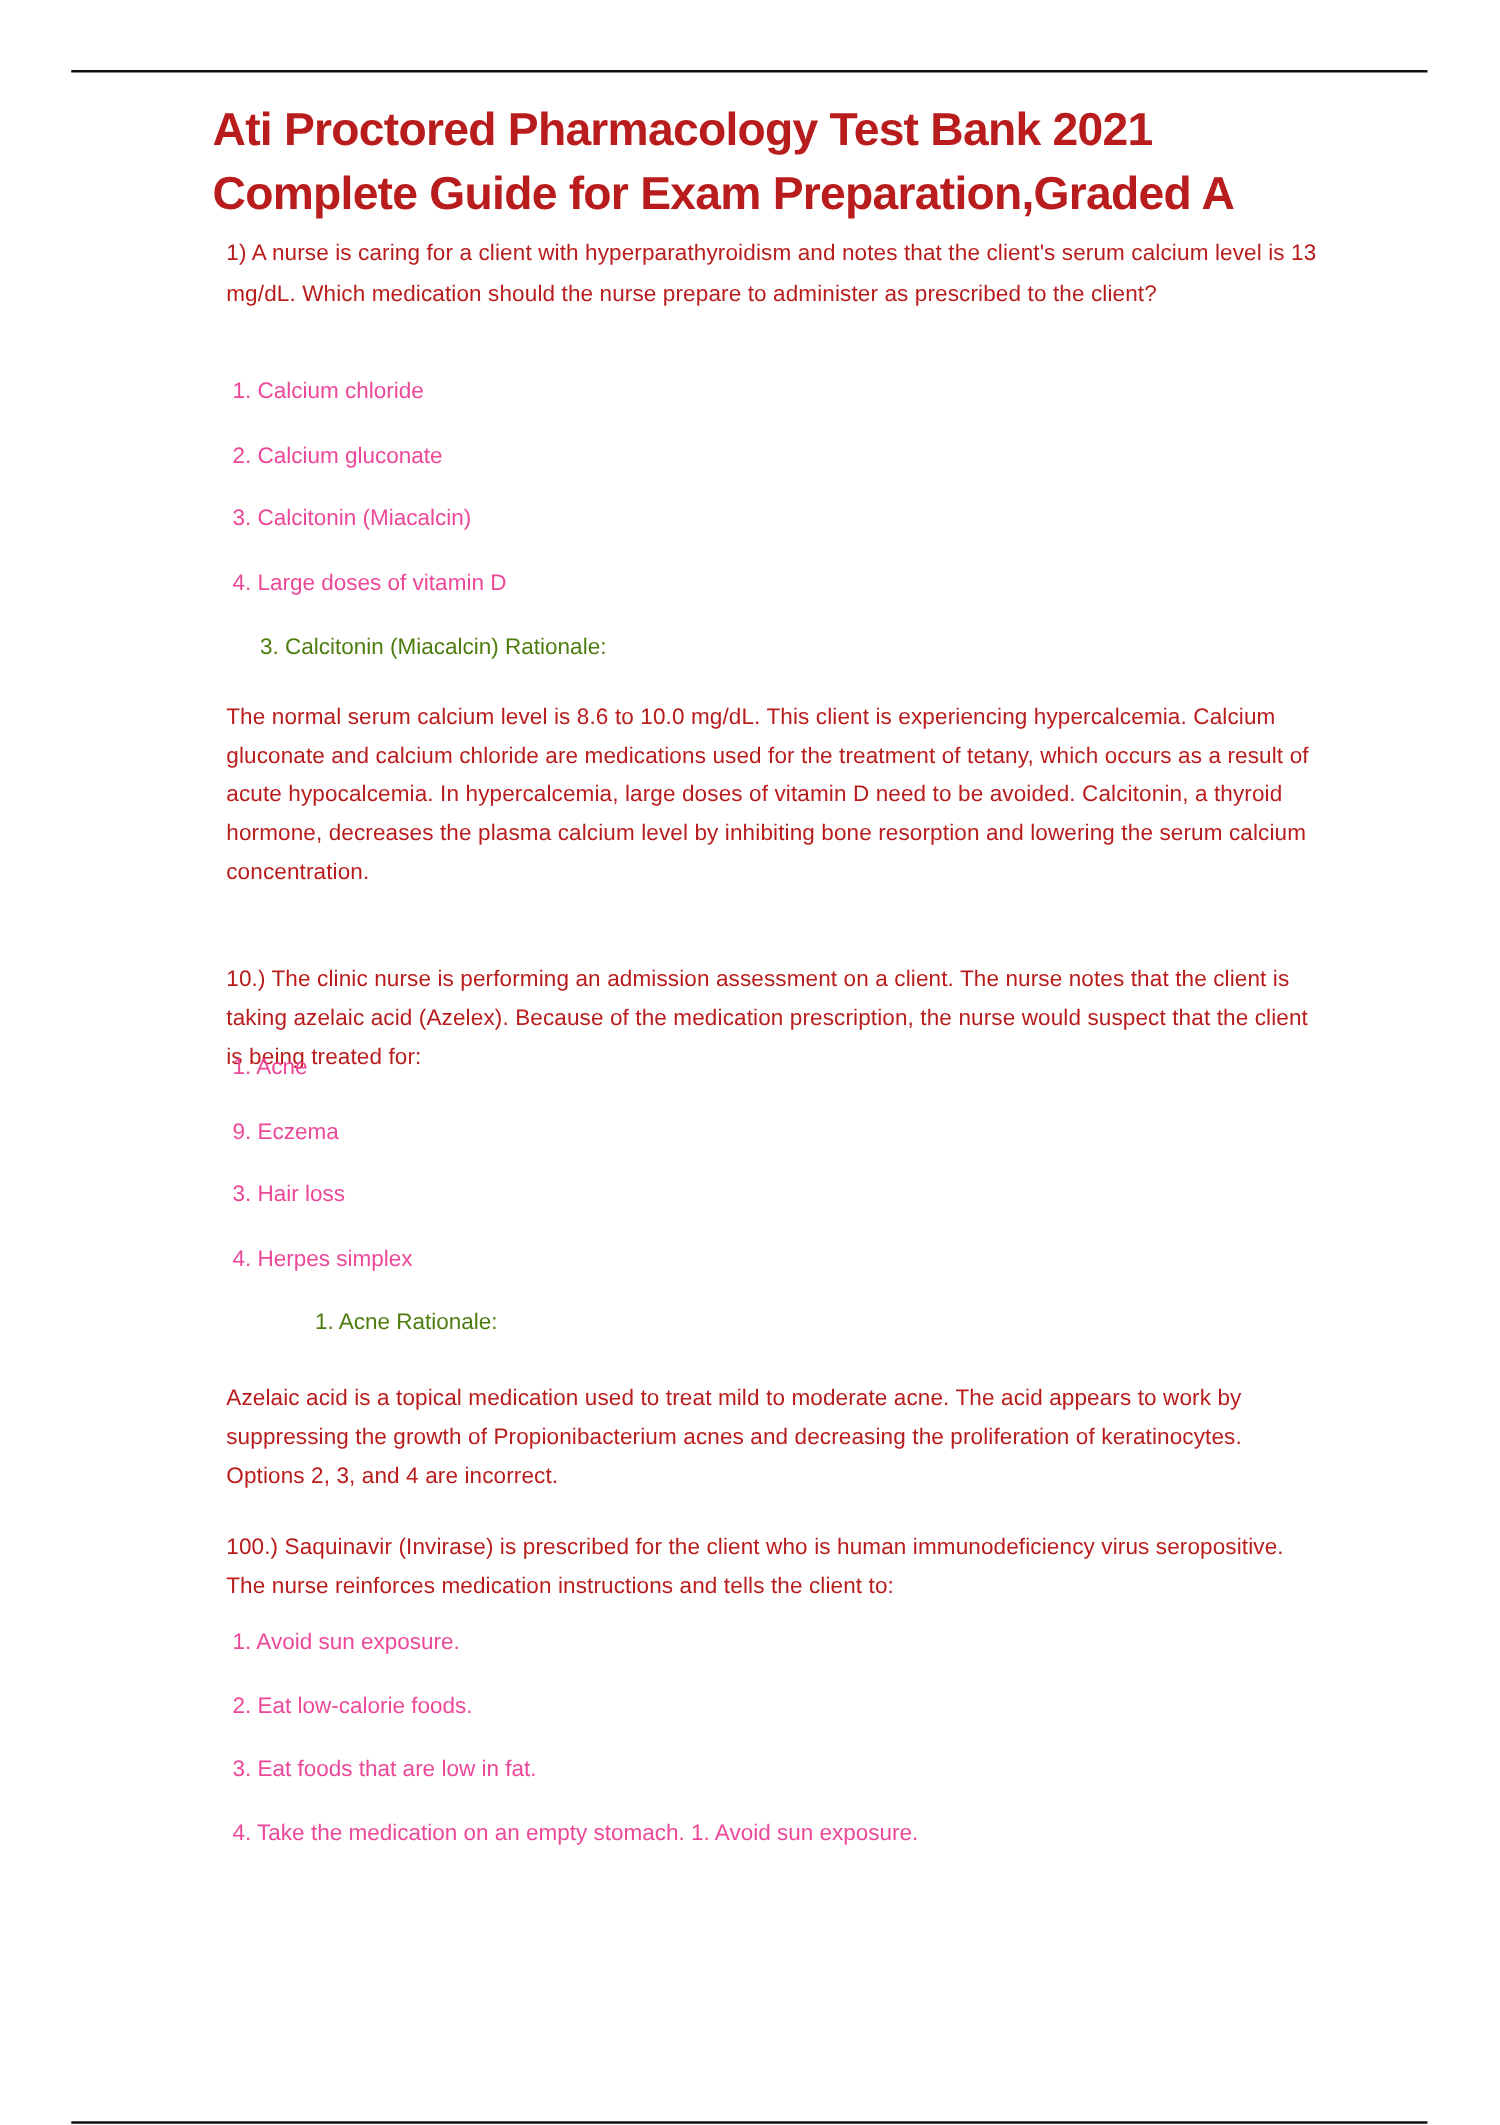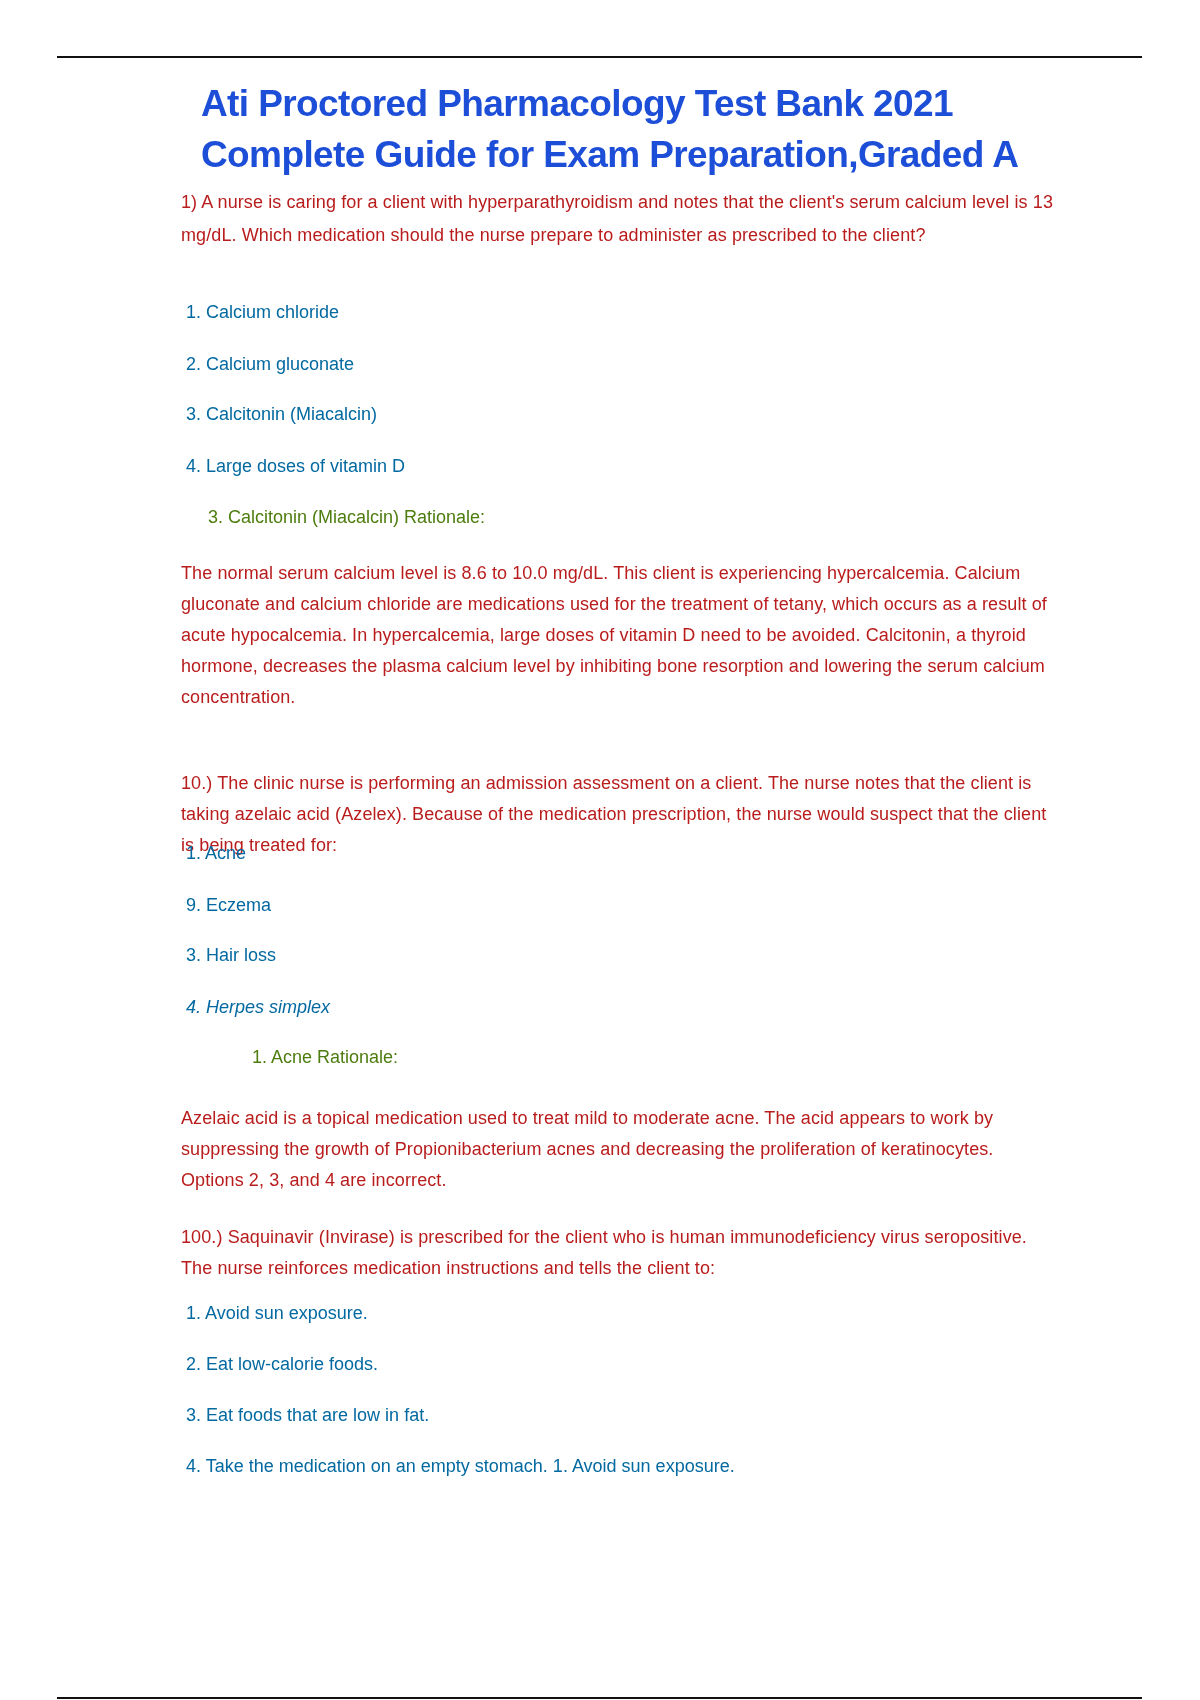--- a/index.html
+++ b/index.html
@@ -3,24 +3,24 @@
 <meta charset="utf-8">
 <style>
   html, body { margin: 0; padding: 0; background: #ffffff; }
   body { width: 1200px; height: 1700px; position: relative; overflow: hidden;
          font-family: "Liberation Sans", "DejaVu Sans", sans-serif; color: #222; }
   .rule { position: absolute; left: 57px; width: 1085px; height: 2px; background: #111; }
   .rule.top { top: 56px; }
   .rule.bottom { top: 1697px; }
   .title { position: absolute; left: 170px; top: 78px; width: 900px;
            font-family: "Liberation Sans", sans-serif; font-weight: bold;
-           font-size: 37px; line-height: 51px; color: #1d4ed8; letter-spacing: -0.6px; margin-left: 31px; }
+           font-size: 37px; line-height: 51px; color: #b91c1c; letter-spacing: -0.6px; }
   .block { position: absolute; left: 181px; width: 880px; font-size: 18px; color: #b91c1c; }
   .para { line-height: 31px; margin: 0; letter-spacing: 0.1px; }
-  .opt { position: absolute; font-size: 18px; color: #0369a1; left: 186px; }
+  .opt { position: absolute; font-size: 18px; color: #ec4899; left: 186px; }
   .ans { position: absolute; font-size: 18px; color: #4d7c0f; left: 208px; }
 </style>
 </head>
 <body>
 
 <div class="rule top"></div>
 
 <div class="title">Ati Proctored Pharmacology Test Bank 2021 Complete Guide for Exam Preparation,Graded A</div>
 
 <div class="block" style="top:186px;">
@@ -34,21 +34,21 @@
 <div class="block" style="top:558px;">
   <p class="para">The normal serum calcium level is 8.6 to 10.0 mg/dL. This client is experiencing hypercalcemia. Calcium gluconate and calcium chloride are medications used for the treatment of tetany, which occurs as a result of acute hypocalcemia. In hypercalcemia, large doses of vitamin D need to be avoided. Calcitonin, a thyroid hormone, decreases the plasma calcium level by inhibiting bone resorption and lowering the serum calcium concentration.</p>
 </div>
 
 <div class="block" style="top:768px;">
   <p class="para">10.) The clinic nurse is performing an admission assessment on a client. The nurse notes that the client is taking azelaic acid (Azelex). Because of the medication prescription, the nurse would suspect that the client is being treated for:</p>
 </div>
 <div class="opt" style="top:843px;">1. Acne</div>
 <div class="opt" style="top:895px;">9. Eczema</div>
 <div class="opt" style="top:945px;">3. Hair loss</div>
-<div class="opt" style="top:997px;font-style:italic;">4. Herpes simplex</div>
+<div class="opt" style="top:997px;">4. Herpes simplex</div>
 <div class="ans" style="top:1047px;margin-left:44px;">1. Acne Rationale:</div>
 <div class="block" style="top:1103px;">
   <p class="para">Azelaic acid is a topical medication used to treat mild to moderate acne. The acid appears to work by suppressing the growth of Propionibacterium acnes and decreasing the proliferation of keratinocytes. Options 2, 3, and 4 are incorrect.</p>
 </div>
 
 <div class="block" style="top:1222px;">
   <p class="para">100.) Saquinavir (Invirase) is prescribed for the client who is human immunodeficiency virus seropositive. The nurse reinforces medication instructions and tells the client to:</p>
 </div>
 <div class="opt" style="top:1303px;">1. Avoid sun exposure.</div>
 <div class="opt" style="top:1354px;">2. Eat low-calorie foods.</div>

